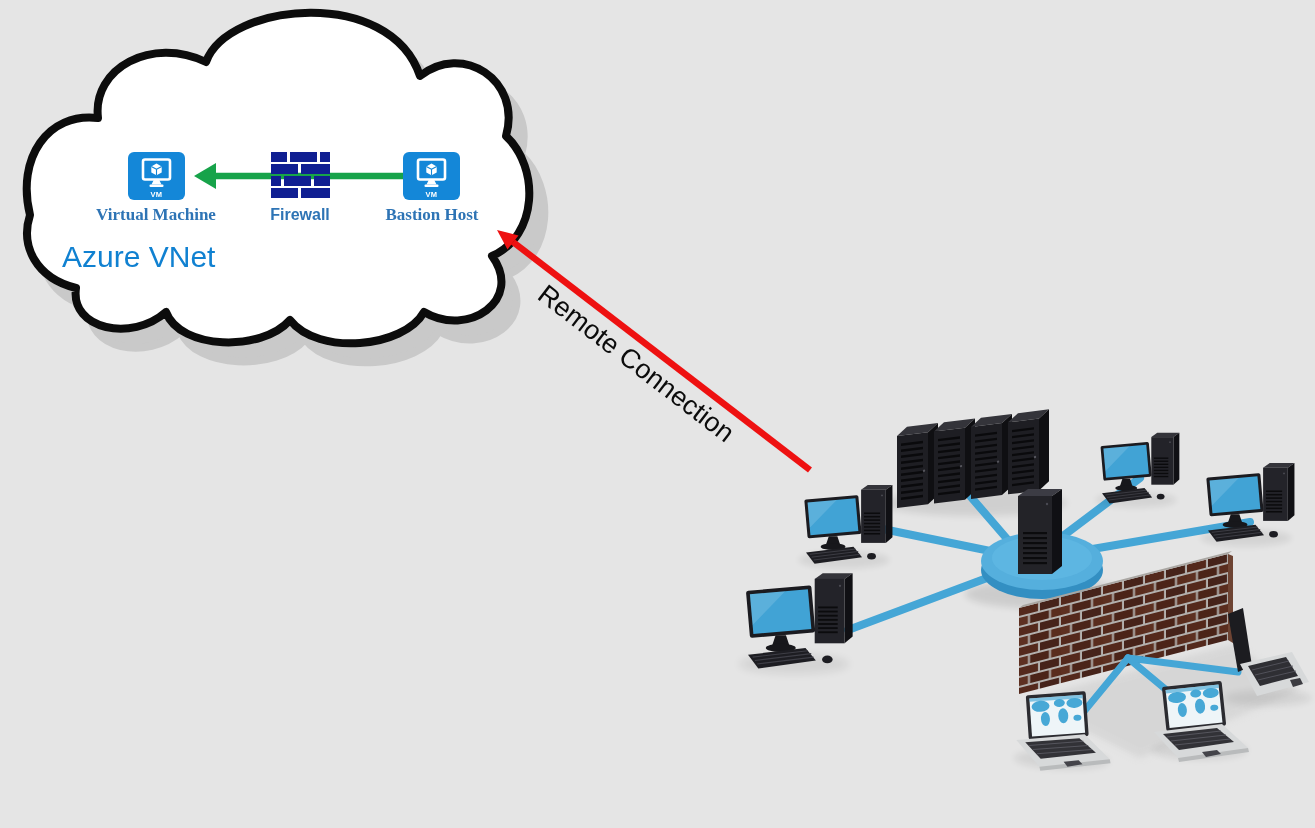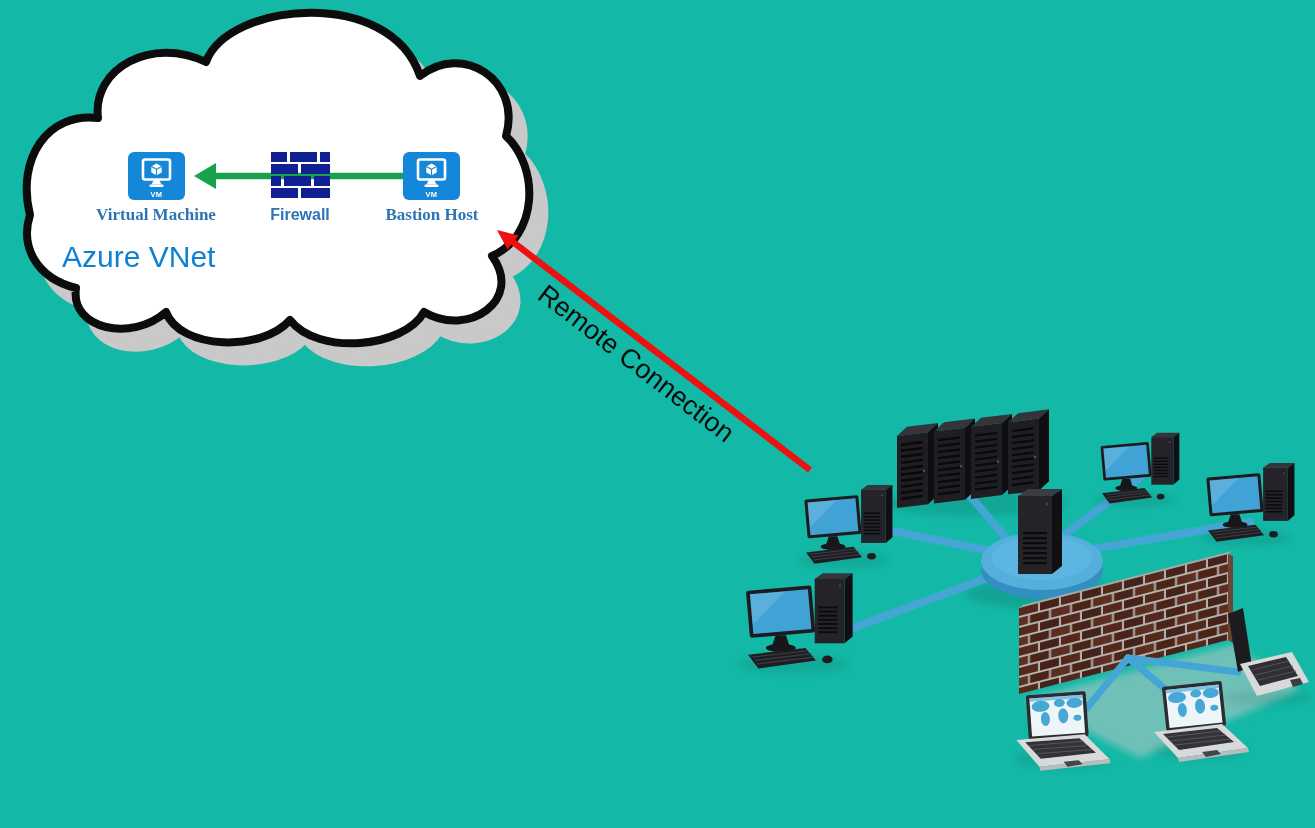--- a/index.html
+++ b/index.html
@@ -1,16 +1,16 @@
 <!DOCTYPE html>
 <html><head>
 <meta charset="utf-8">
 <style>
   html,body{margin:0;padding:0;background:#ffffff;}
-  .canvas{position:relative;width:1315px;height:828px;background:#14b8a6;overflow:hidden;
+  .canvas{position:relative;width:1315px;height:828px;background:#e5e5e5;overflow:hidden;
           font-family:"Liberation Sans","DejaVu Sans",sans-serif;}
   svg{display:block;}
   text{user-select:none;}
   .serif-label{font-family:"Liberation Serif","DejaVu Serif",serif;font-weight:600;font-size:17px;fill:#2e74b5;}
   .sans-label{font-family:"Liberation Sans","DejaVu Sans",sans-serif;font-weight:600;font-size:16px;fill:#2e74b5;}
   .vnet-title{font-family:"Liberation Sans","DejaVu Sans",sans-serif;font-weight:500;font-size:30px;}
   .vm-badge{font-family:"Liberation Sans","DejaVu Sans",sans-serif;font-weight:700;font-size:7.5px;fill:#ffffff;letter-spacing:.4px;}
   .remote-label{font-family:"Liberation Sans","DejaVu Sans",sans-serif;font-weight:400;font-size:27px;fill:#0b0b0b;}
 </style>
 </head>

